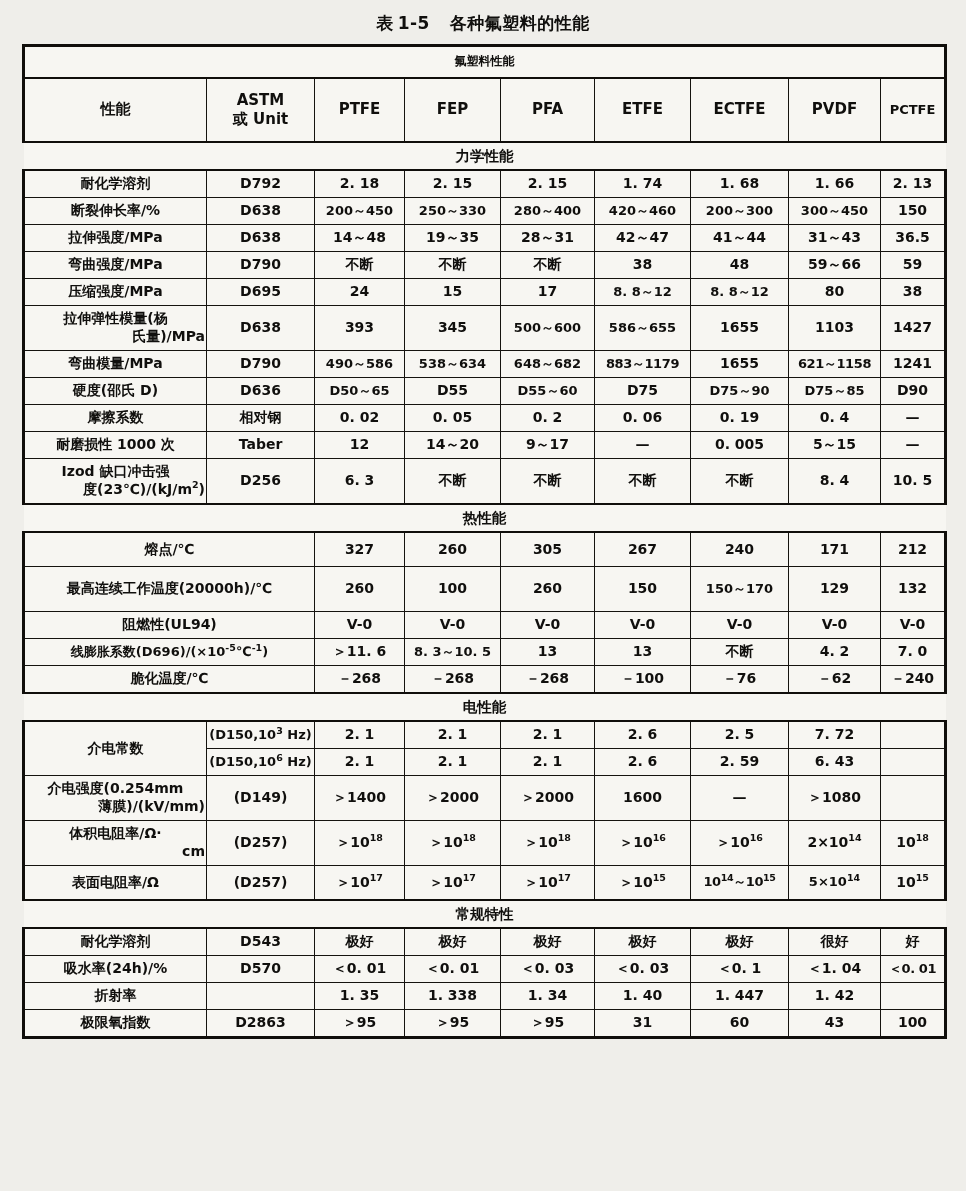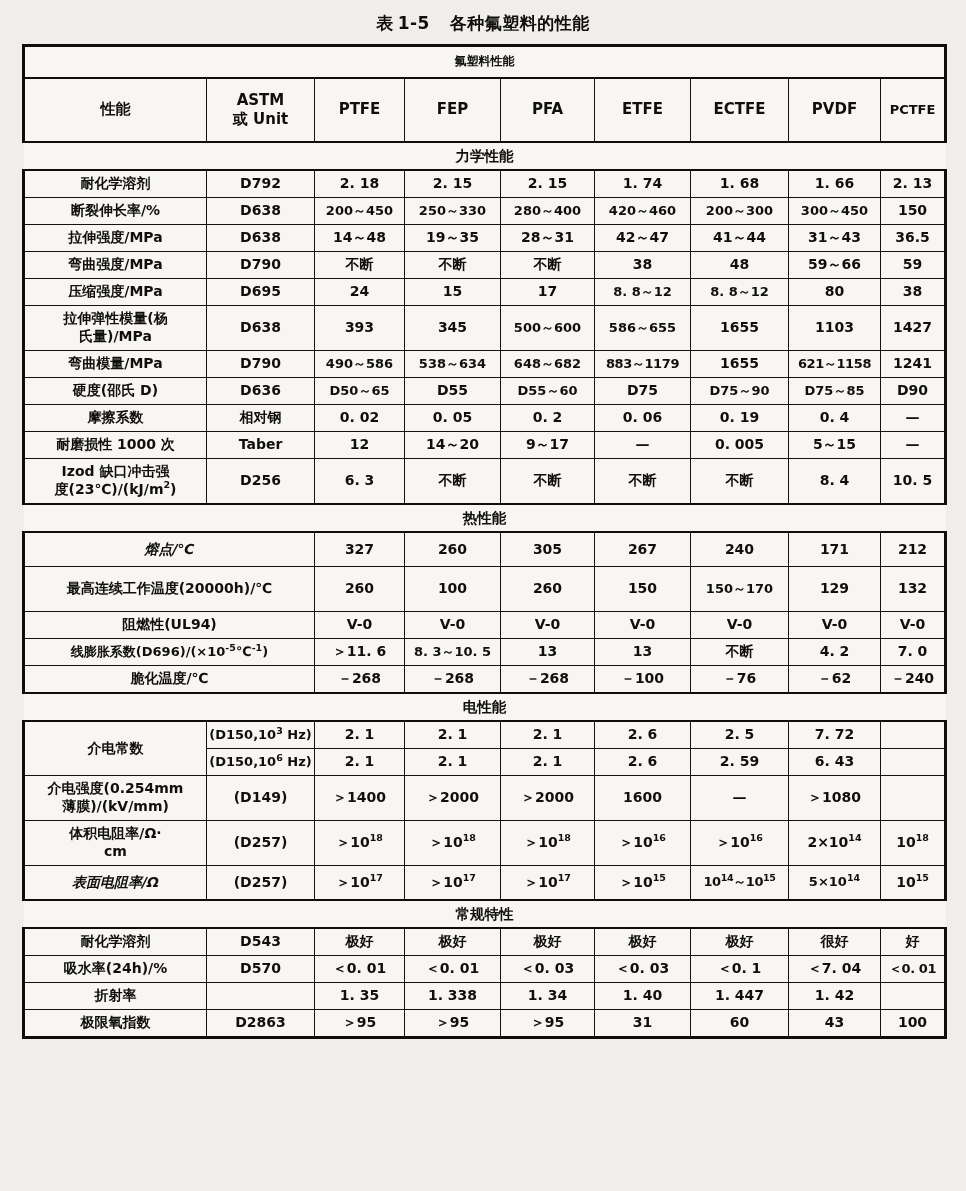--- a/index.html
+++ b/index.html
@@ -57,27 +57,27 @@
     border-top:2.4px solid #100e0b !important;
     border-bottom:2.4px solid #100e0b !important;
     background:#efeeea;
   }
   .hdr{height:62px;font-size:15px;}
   .hdr .two{display:block;}
   .lbl{font-size:14px;}
   .lbl-l{text-align:left;padding-left:16px;}
   .lbl-wrap{text-align:left;padding-left:8px;}
   .lbl-wrap .l1{display:block;text-align:center;}
-  .lbl-wrap .l2{display:block;text-align:center;}
+  .lbl-wrap .l2{display:block;text-align:right;}
   .val{font-size:14px;}
   .narrow{font-size:13px;}
   .tight{letter-spacing:-0.4px;}
   sup{font-size:9.5px;vertical-align:super;line-height:0;}
   .r16{height:26px;}
-  .r22{height:33px;font-style:italic;}
+  .r22{height:33px;}
   .r2l{height:44px;}
   .noedge{border-left:3px solid #100e0b !important;}
   .rtedge{border-right:3px solid #100e0b !important;}
 </style>
 </head>
 <body>
 
 <div class="page">
 
   <div class="table-title">
@@ -383,21 +383,21 @@
         <td class="val rtedge">好</td>
       </tr>
       <tr class="drow">
         <td class="lbl r16 noedge">吸水率(24h)/%</td>
         <td class="val">D570</td>
         <td class="val">＜0. 01</td>
         <td class="val">＜0. 01</td>
         <td class="val">＜0. 03</td>
         <td class="val">＜0. 03</td>
         <td class="val">＜0. 1</td>
-        <td class="val">＜7. 04</td>
+        <td class="val">＜1. 04</td>
         <td class="val rtedge narrow tight">＜0. 01</td>
       </tr>
       <tr class="drow">
         <td class="lbl r16 noedge">折射率</td>
         <td class="val"></td>
         <td class="val">1. 35</td>
         <td class="val">1. 338</td>
         <td class="val">1. 34</td>
         <td class="val">1. 40</td>
         <td class="val">1. 447</td>

